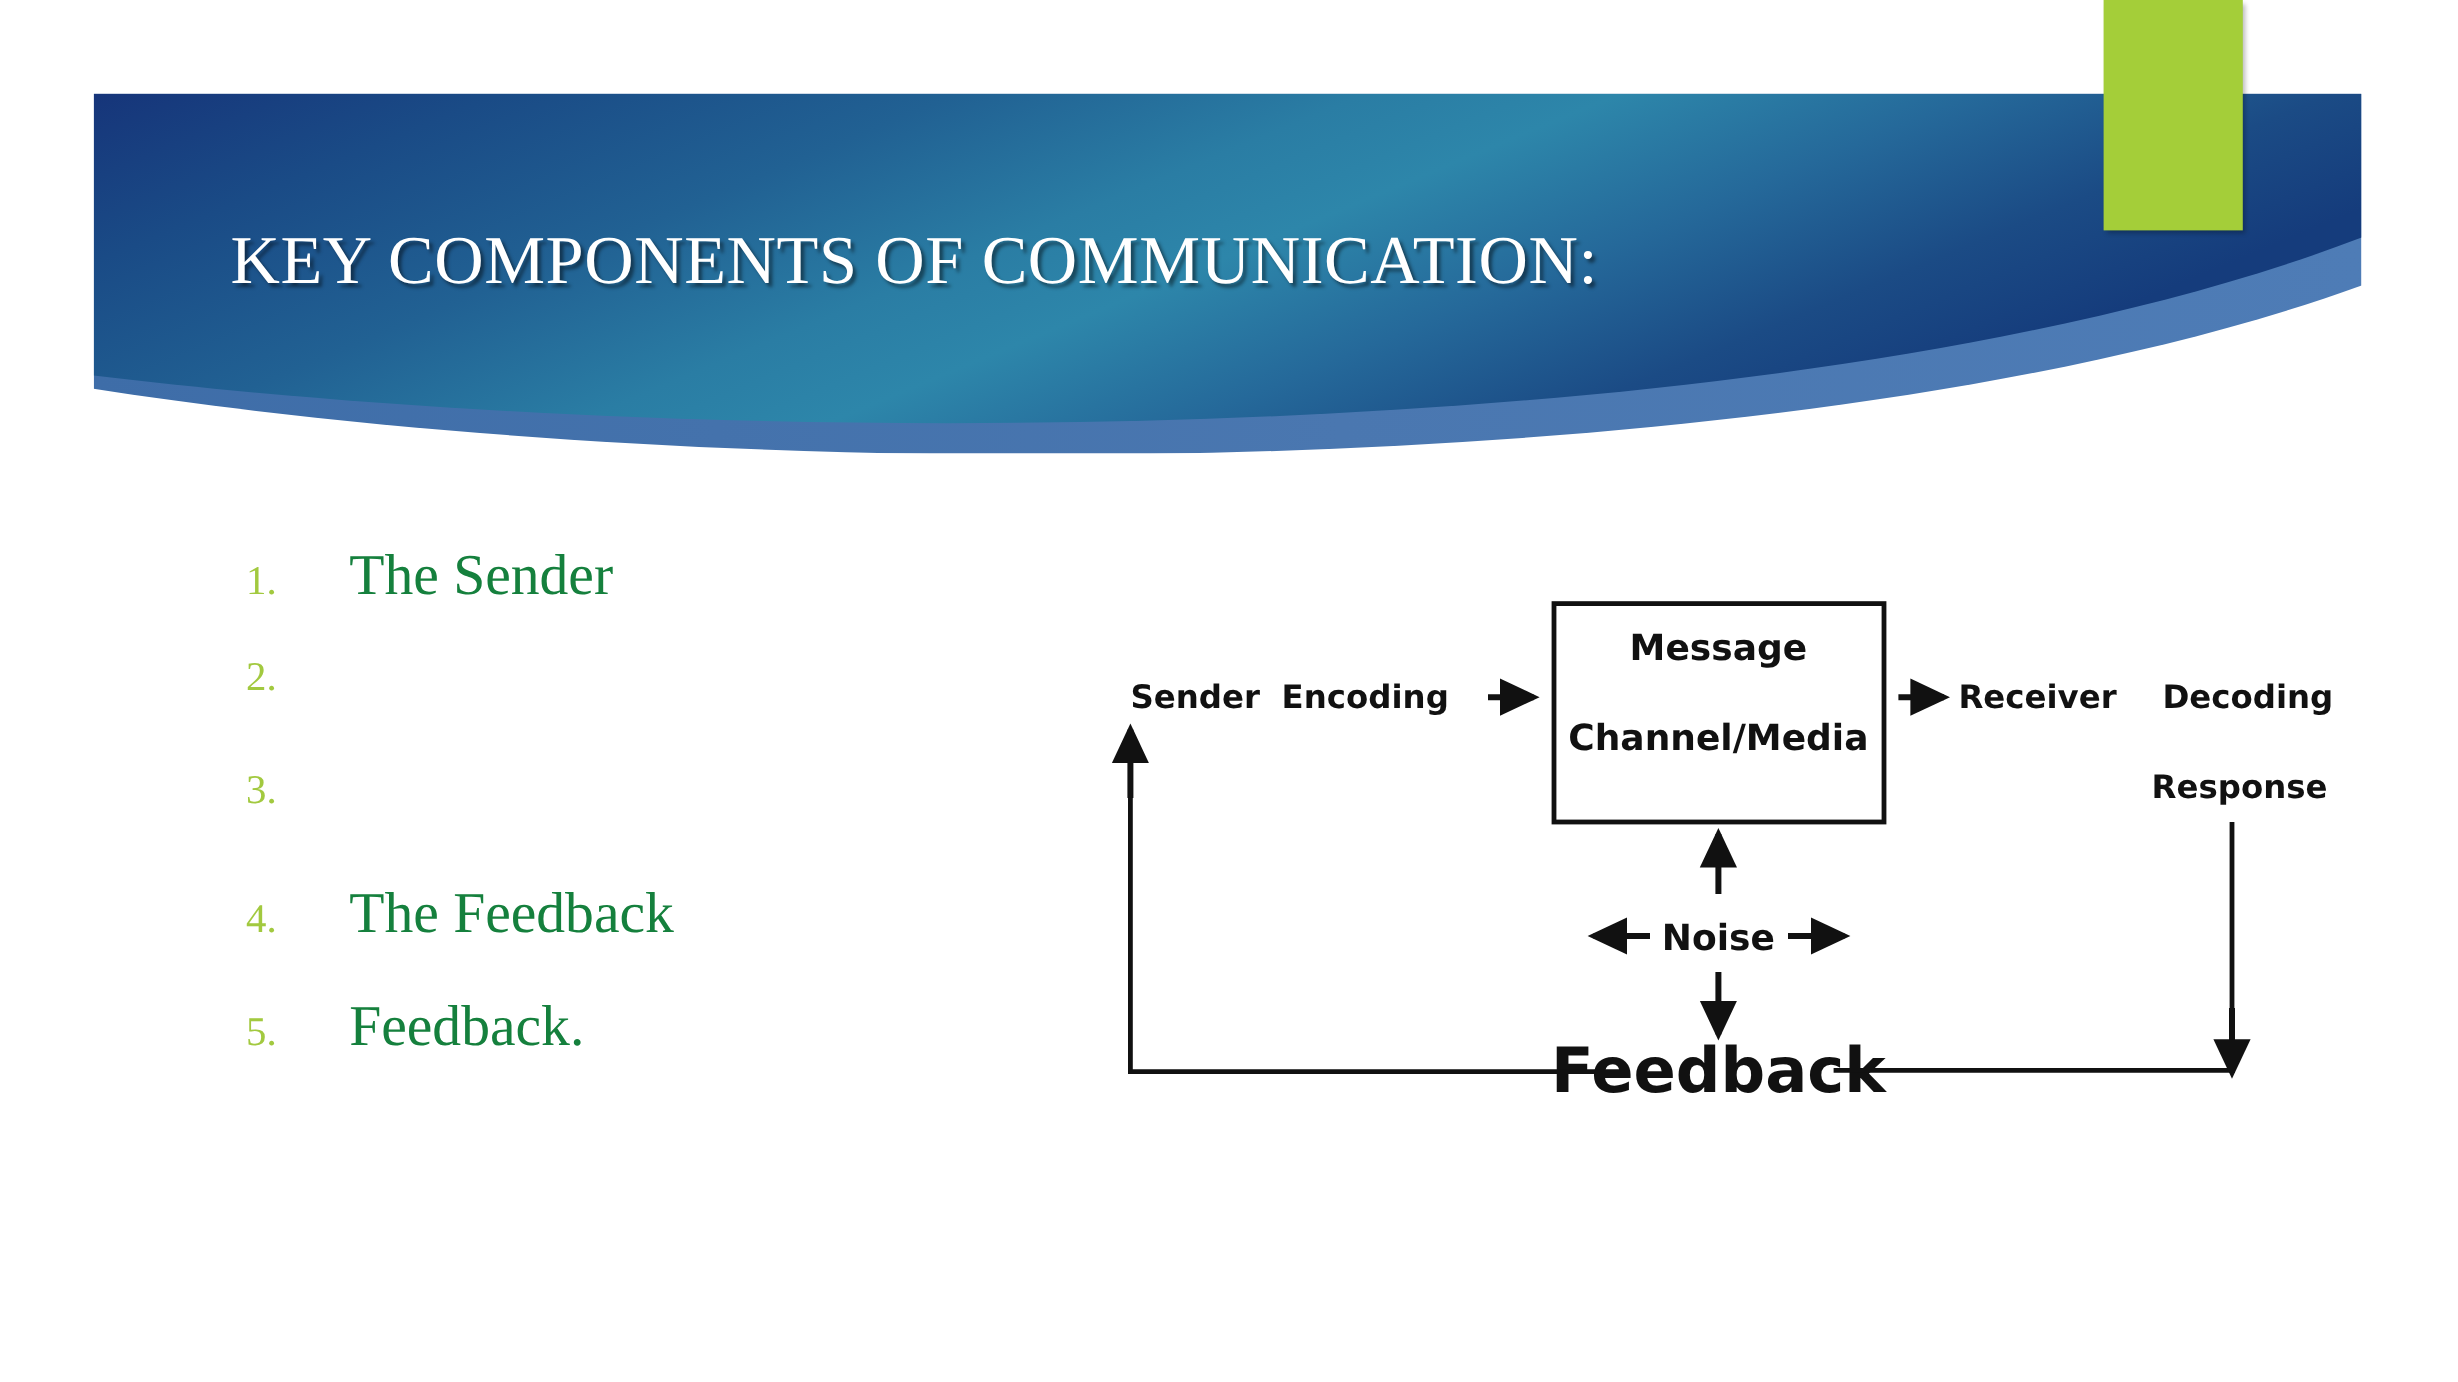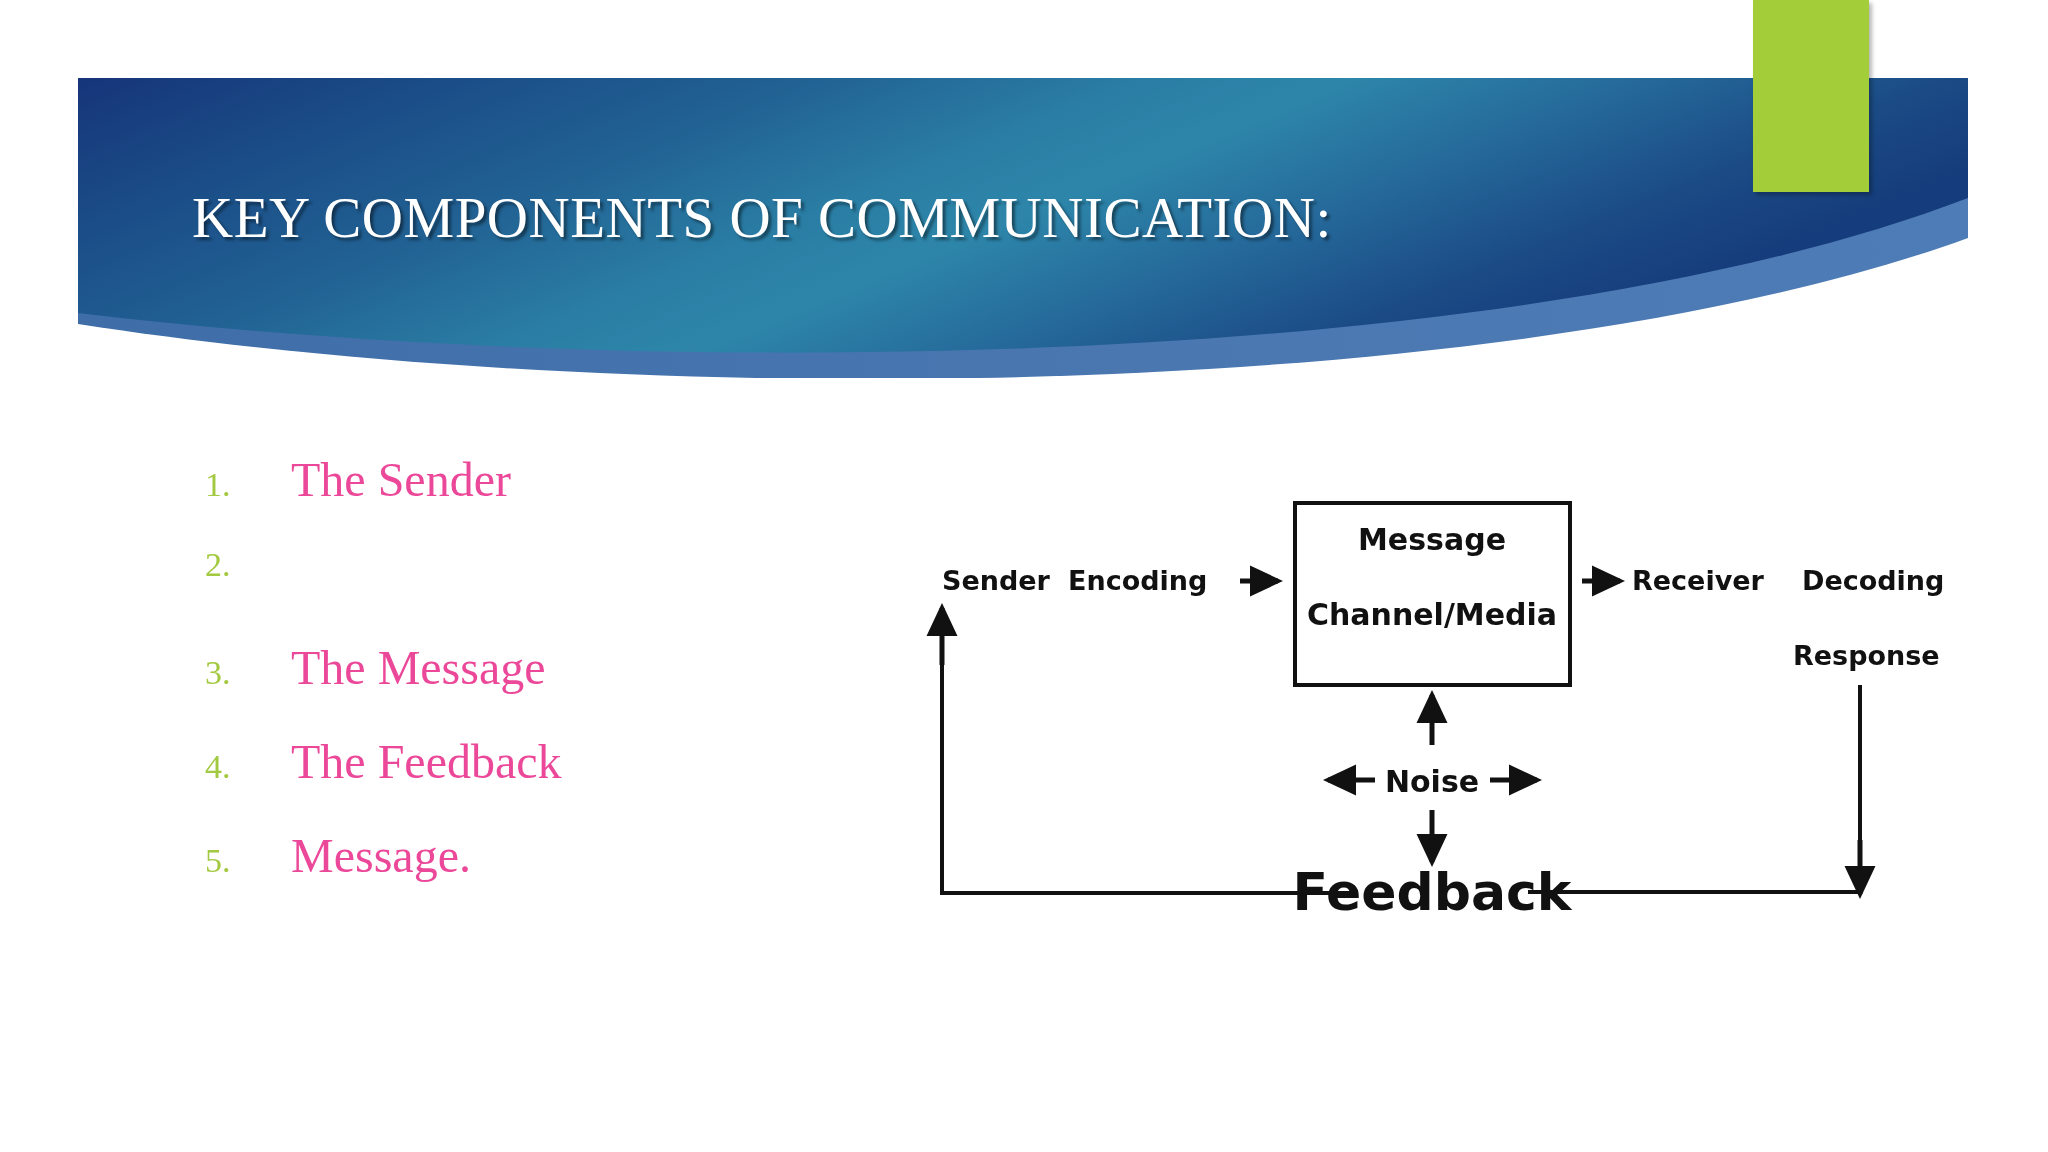--- a/index.html
+++ b/index.html
@@ -67,21 +67,21 @@
     height: 94px;
   }
   .li-number {
     color: #A2C93F;
     font-family: "Liberation Serif", serif;
     font-size: 34px;
     width: 86px;
     flex: 0 0 86px;
   }
   .li-text {
-    color: #ec4899;
+    color: #15803d;
     font-family: "Liberation Serif", serif;
     font-size: 48px;
   }
 
   
   #communication-diagram {
     position: absolute;
     left: 920px;
     top: 480px;
     width: 1090px;
@@ -142,29 +142,28 @@
 <ul id="key-components-list">
   <li>
     <span class="li-number">1.</span>
     <span class="li-text">The Sender</span>
   </li>
   <li>
     <span class="li-number">2.</span>
   </li>
   <li>
     <span class="li-number">3.</span>
-    <span class="li-text">The Message</span>
   </li>
   <li>
     <span class="li-number">4.</span>
     <span class="li-text">The Feedback</span>
   </li>
   <li>
     <span class="li-number">5.</span>
-    <span class="li-text">Message.</span>
+    <span class="li-text">Feedback.</span>
   </li>
 </ul>
 
 <div id="communication-diagram">
   <svg id="diagram-svg" viewBox="0 0 1090 450" preserveAspectRatio="none">
     <defs>
       <marker id="ah-r" markerWidth="7" markerHeight="7" refX="5.6" refY="3.5" orient="auto">
         <path d="M0,0.4 L6.6,3.5 L0,6.6 Z" fill="#111111"></path>
       </marker>
       <marker id="ah-l" markerWidth="7" markerHeight="7" refX="5.6" refY="3.5" orient="auto">

